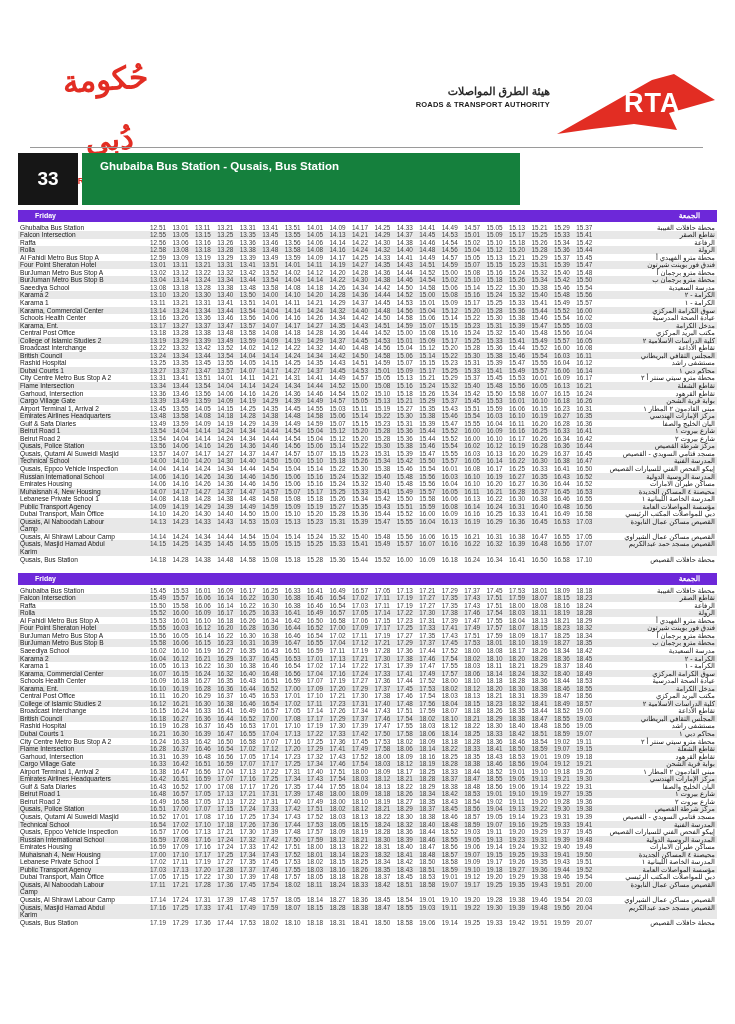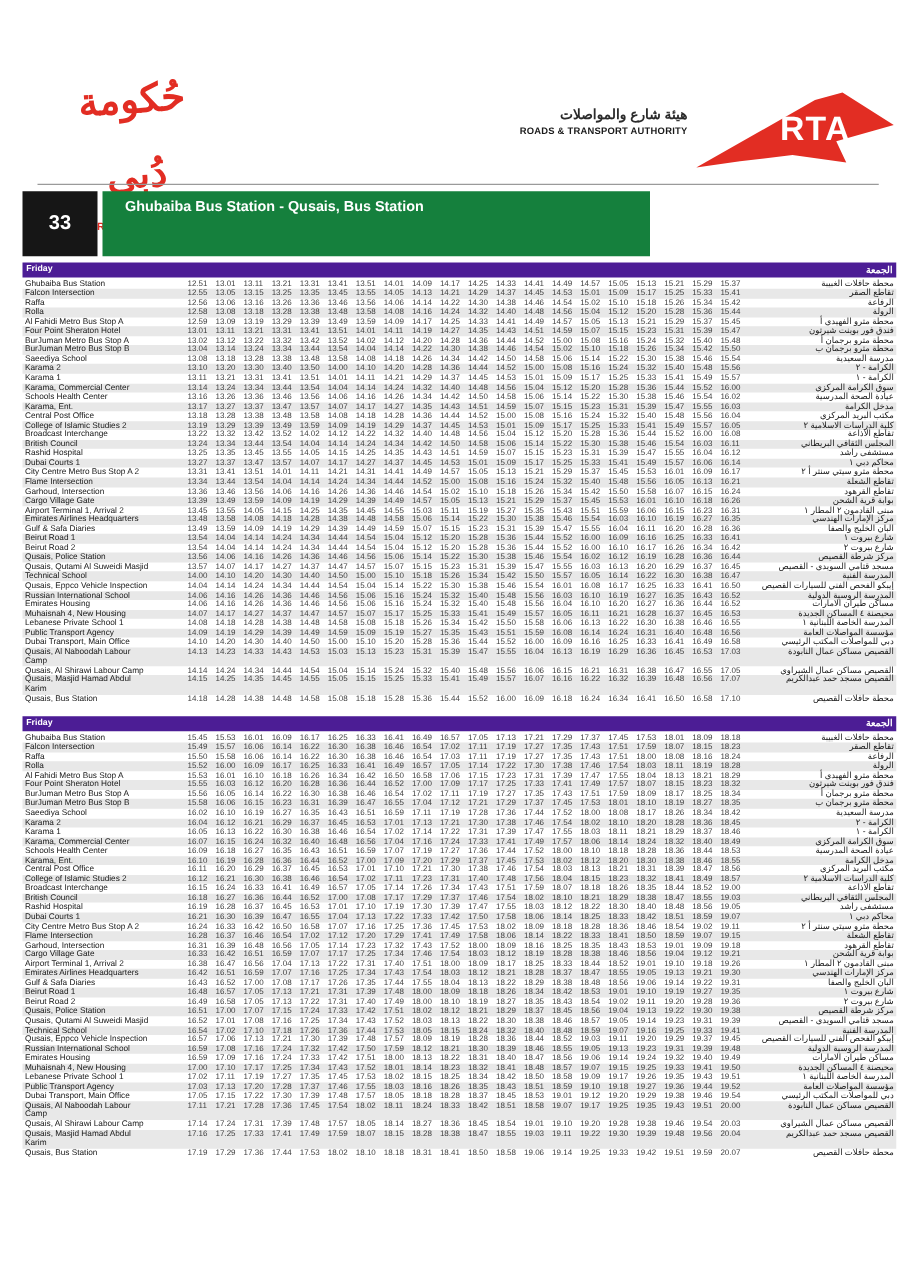--- a/index.html
+++ b/index.html
@@ -13,29 +13,29 @@
   .gov-logo-ar { color:#e22d23; font-size:31px; line-height:60px; font-weight:bold; transform:rotate(-4deg); }
   .gov-logo-en { color:#e22d23; font-size:8.5px; font-weight:bold; letter-spacing:0.4px; margin-top:6px; white-space:nowrap; }
   .rta-text { position:absolute; right:185px; top:85px; text-align:right; }
   .rta-ar { font-size:11px; font-weight:bold; color:#2b2b2b; direction:rtl; }
   .rta-en { font-size:7.5px; font-weight:bold; color:#1a1a1a; letter-spacing:0.2px; margin-top:2px;padding-left:41px; }
   .rta-logo { position:absolute; right:19px; top:72px; width:160px; height:68px; }
   .header-rule { position:absolute; left:30px; right:32px; top:147px; border-top:1.5px solid #9a9a9a; }
   
   .route-banner { position:absolute; left:18px; top:153px; right:18px; height:52px; }
   .route-number { position:absolute; left:0; top:0; width:60px; height:52px; background:#161616; color:#fff;
-                  font-size:16px; font-weight:bold; display:flex; align-items:center; justify-content:center; }
+                  font-size:19px; font-weight:bold; display:flex; align-items:center; justify-content:center; }
   .route-title { position:absolute; left:64px; top:0; width:438px; height:52px; background:#15803d; color:#fff; }
   .route-title-en { font-size:11.5px; font-weight:bold; padding:7px 0 0 18px; }
   .route-title-ar { font-size:11px; font-weight:bold; direction:rtl; text-align:center; margin-top:5px; }
   
   .timetable { position:absolute; left:18px; right:18px; top:210px; }
   .section { margin-bottom:10px; }
-  .day-band { height:11.5px; background:#4c1d95; color:#fff; display:flex; justify-content:space-between;
-              align-items:center; padding:0 3px; }
+  .day-band { height:11.5px; background:#6d28d9; color:#fff; display:flex; justify-content:space-between;
+              align-items:center; padding:0 17px; }
   .day-en { font-size:7px; font-weight:bold; }
   .day-ar { font-size:7.5px; font-weight:bold; direction:rtl; }
   .rows { margin-top:2px; }
   .t-row { display:flex; align-items:flex-start; line-height:7.55px; }
   .t-row:nth-child(even) { background:#e8e8e8; }
   .c-name { width:132px; box-sizing:border-box; padding-left:2px; font-size:6.6px; color:#161616; }
   .c-name span { white-space:nowrap; }
   .t-row.two-line .c-name span { display:inline-block; max-width:96px; white-space:normal; }
   .c-times { display:flex; width:449px; flex-shrink:0; }
   .t-cell { width:22.45px; font-size:6.4px; color:#3d3d3d; text-align:left; }
@@ -45,21 +45,21 @@
 <body>
 
 <div>
 
   <div class="gov-logo">
     <div class="gov-logo-ar">حُكومة دُبي</div>
     <div class="gov-logo-en">GOVERNMENT OF DUBAI</div>
   </div>
 
   <div class="rta-text">
-    <div class="rta-ar">هيئة شارع والمواصلات</div>
+    <div class="rta-ar">هيئة الطرق المواصلات</div>
     <div class="rta-en">ROADS &amp; TRANSPORT AUTHORITY</div>
   </div>
 
   <div class="rta-logo">
     <svg width="160" height="68" viewBox="0 0 160 68">
       <path d="M1,62 L96,8 L118,2 L159,28 L113,41 L121,58 L78,52 L36,57 Z" fill="#e22d23"></path>
       <text x="68" y="40" font-family="Liberation Sans, sans-serif" font-size="27" font-weight="bold" fill="#ffffff" letter-spacing="1">RTA</text>
     </svg>
   </div>
 

